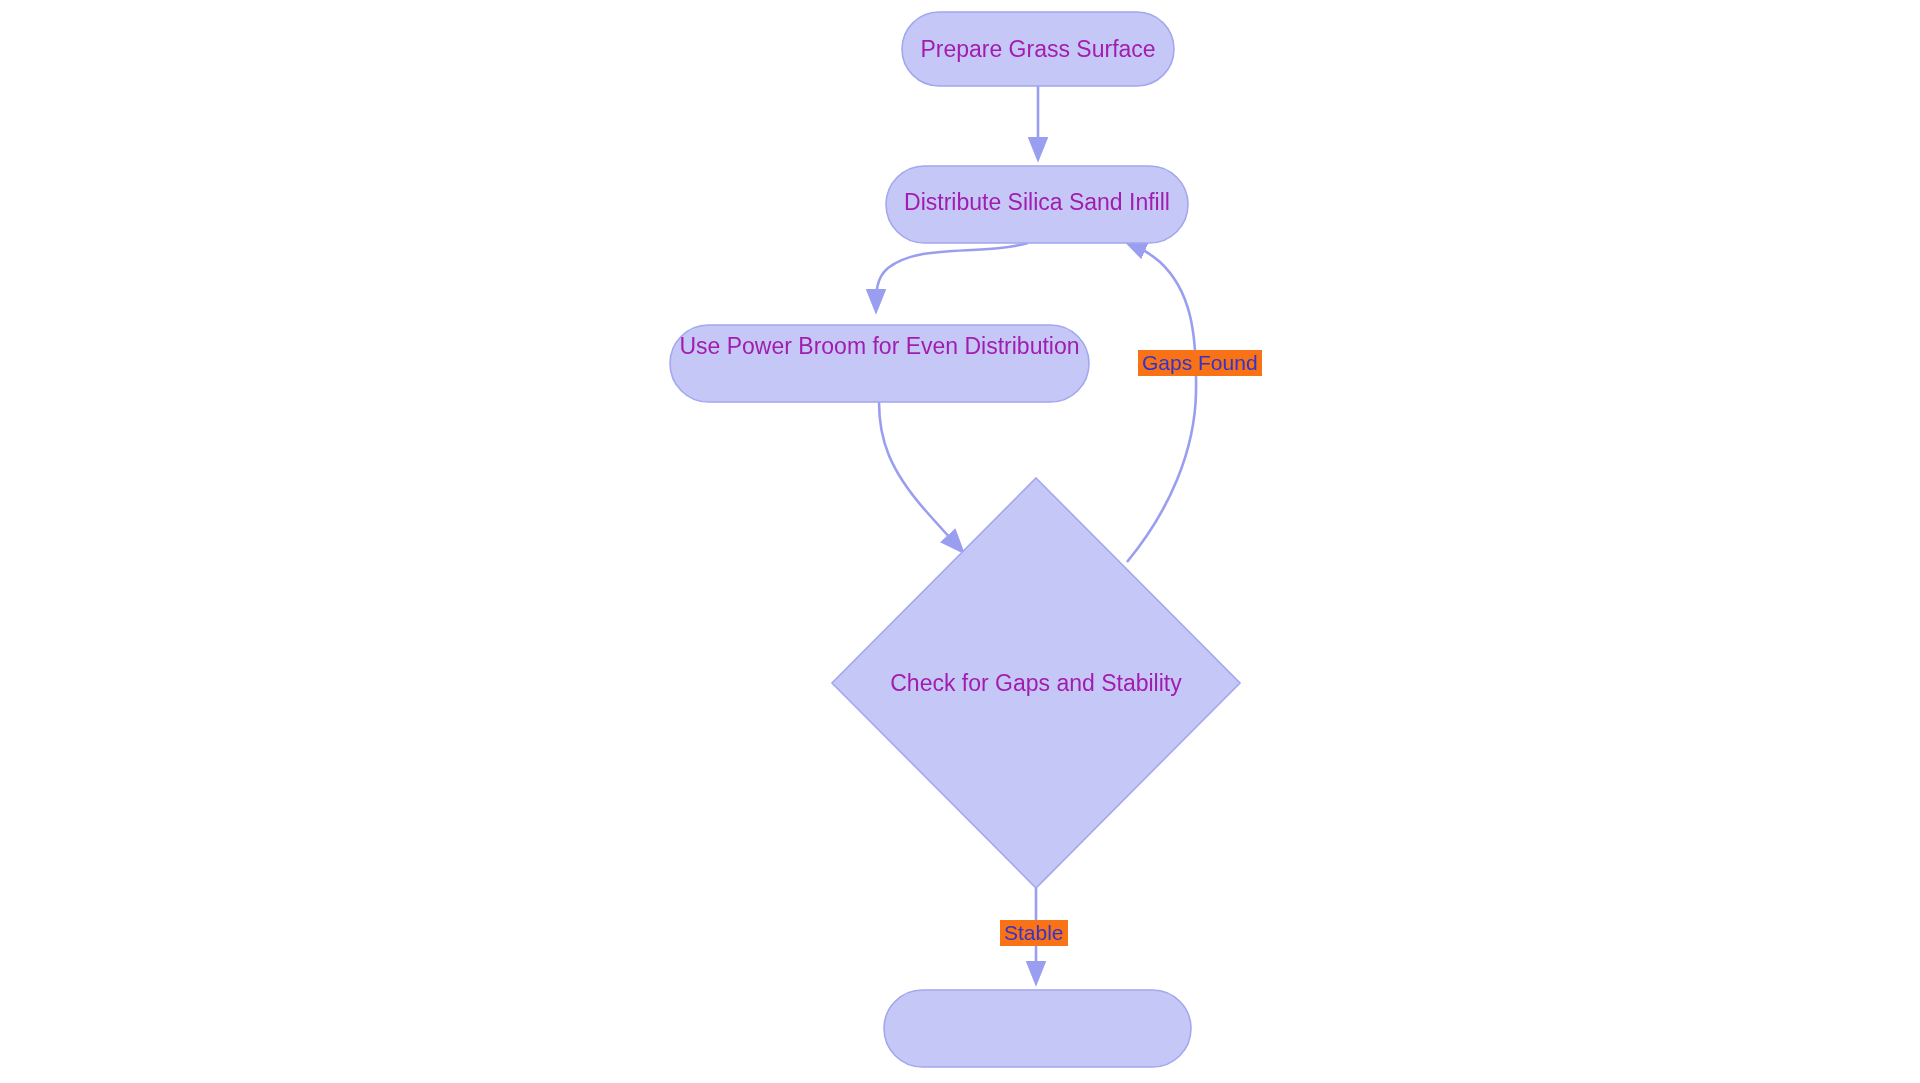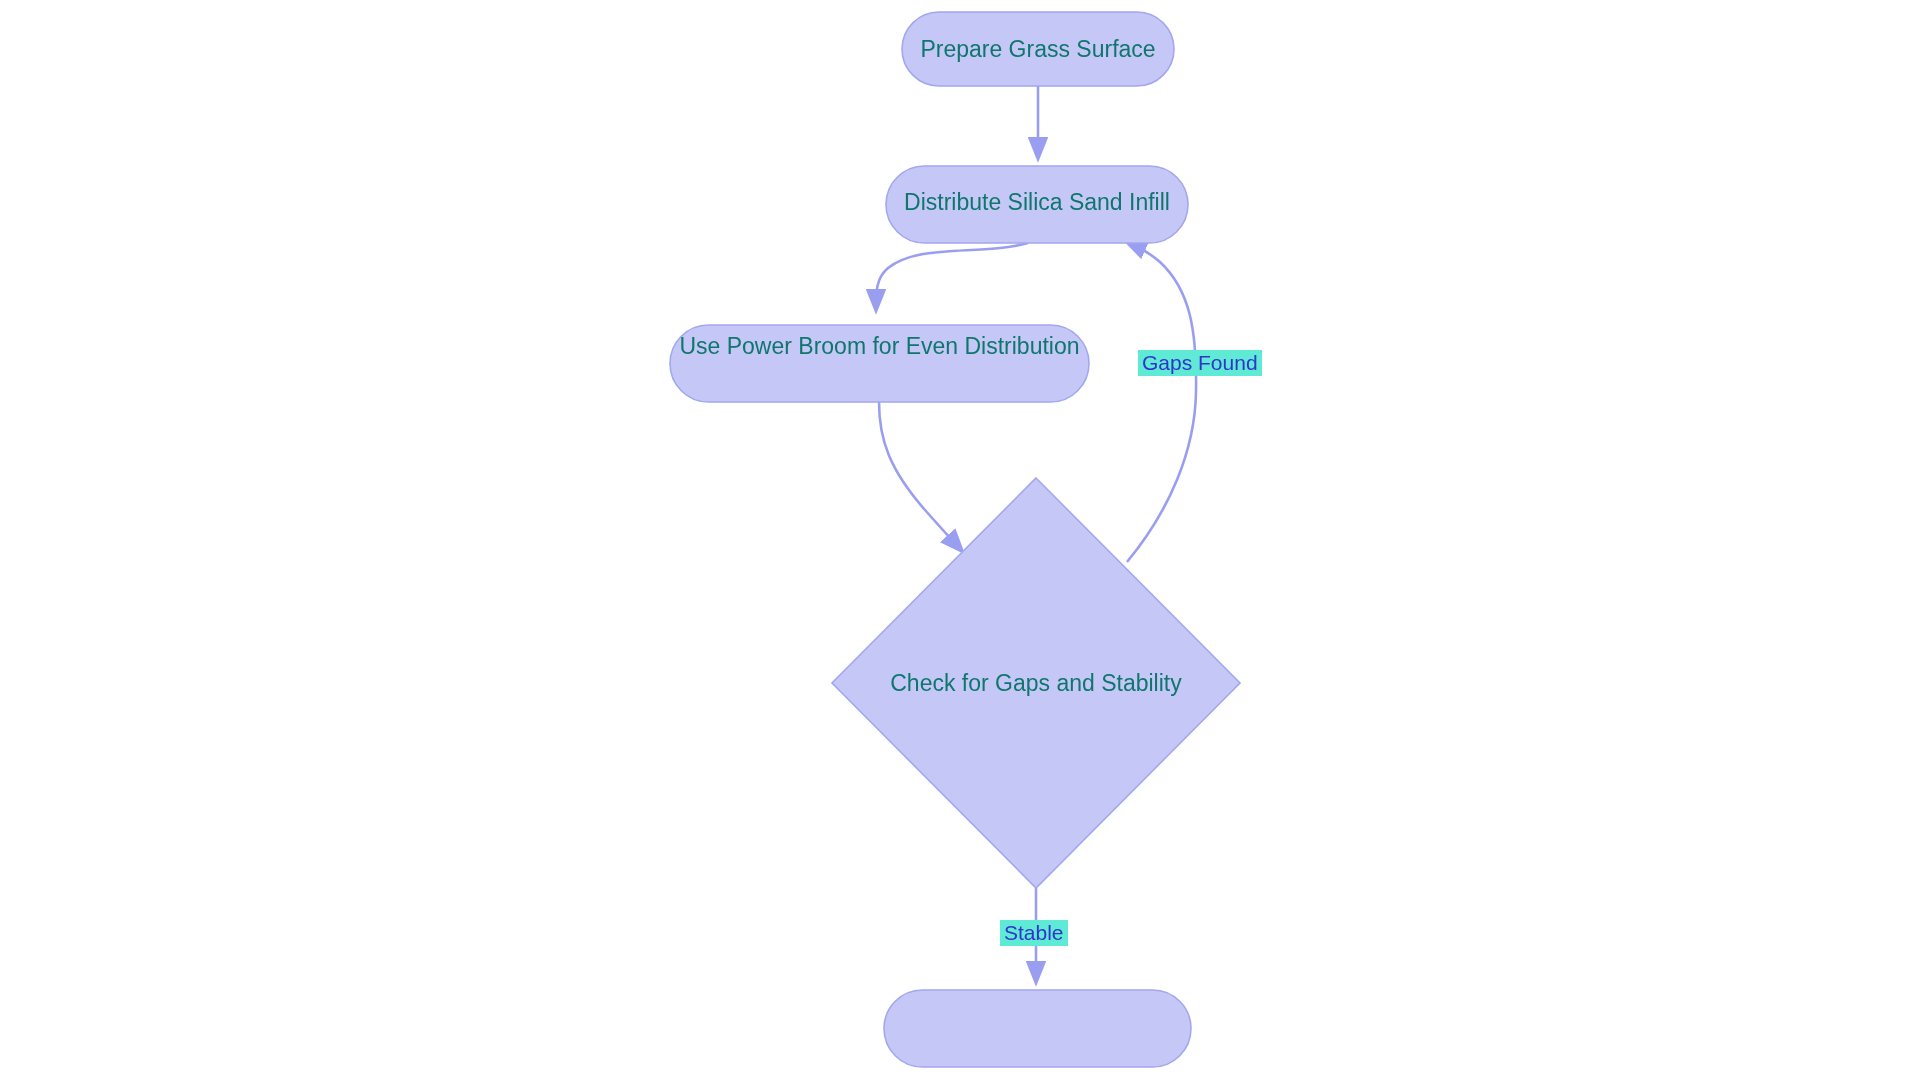--- a/index.html
+++ b/index.html
@@ -23,36 +23,36 @@
     top: 0;
     left: 0;
     width: 1920px;
     height: 1083px;
   }
   .node-label {
     position: absolute;
     display: flex;
     align-items: center;
     justify-content: center;
-    color: #0f766e;
+    color: #a21caf;
     font-size: 23px;
     font-family: "Liberation Sans", sans-serif;
     white-space: nowrap;
     pointer-events: none;
   }
   .edge-label {
     position: absolute;
     display: flex;
     align-items: center;
     justify-content: center;
     color: #3333cc;
     font-size: 21px;
     font-family: "Liberation Sans", sans-serif;
     white-space: nowrap;
-    background: #5eead4;
+    background: #f97316;
     padding: 1px 4px;
   }
 </style>
 </head>
 <body>
 
 <div id="flowchart-root">
 
   <svg id="flow-svg" viewBox="0 0 1920 1083">
     <defs>

